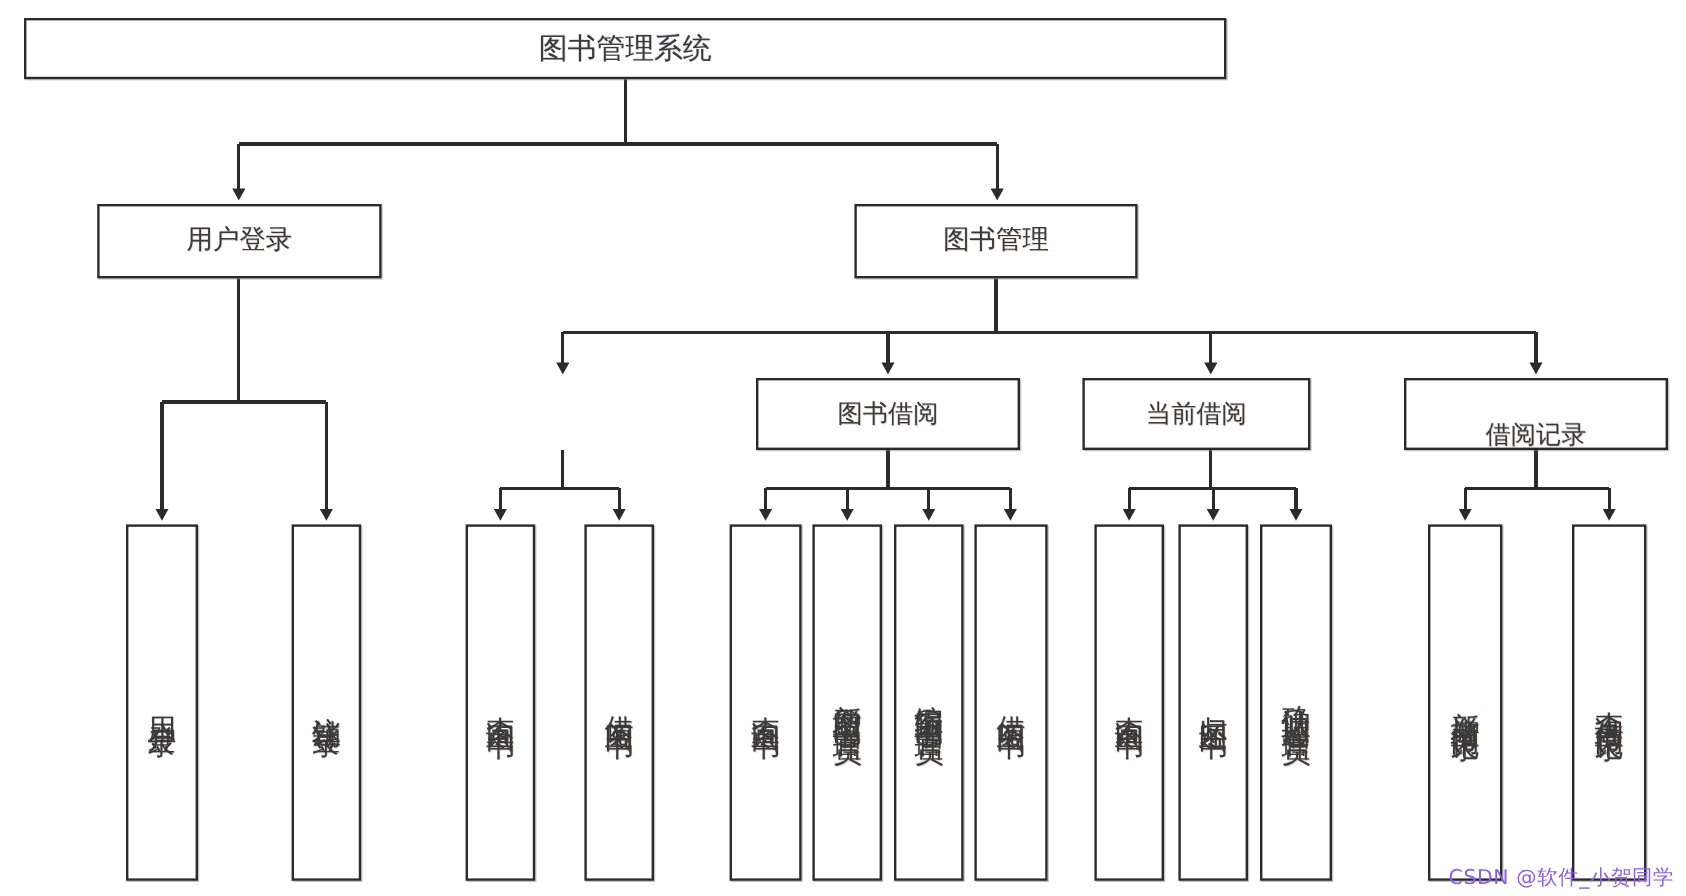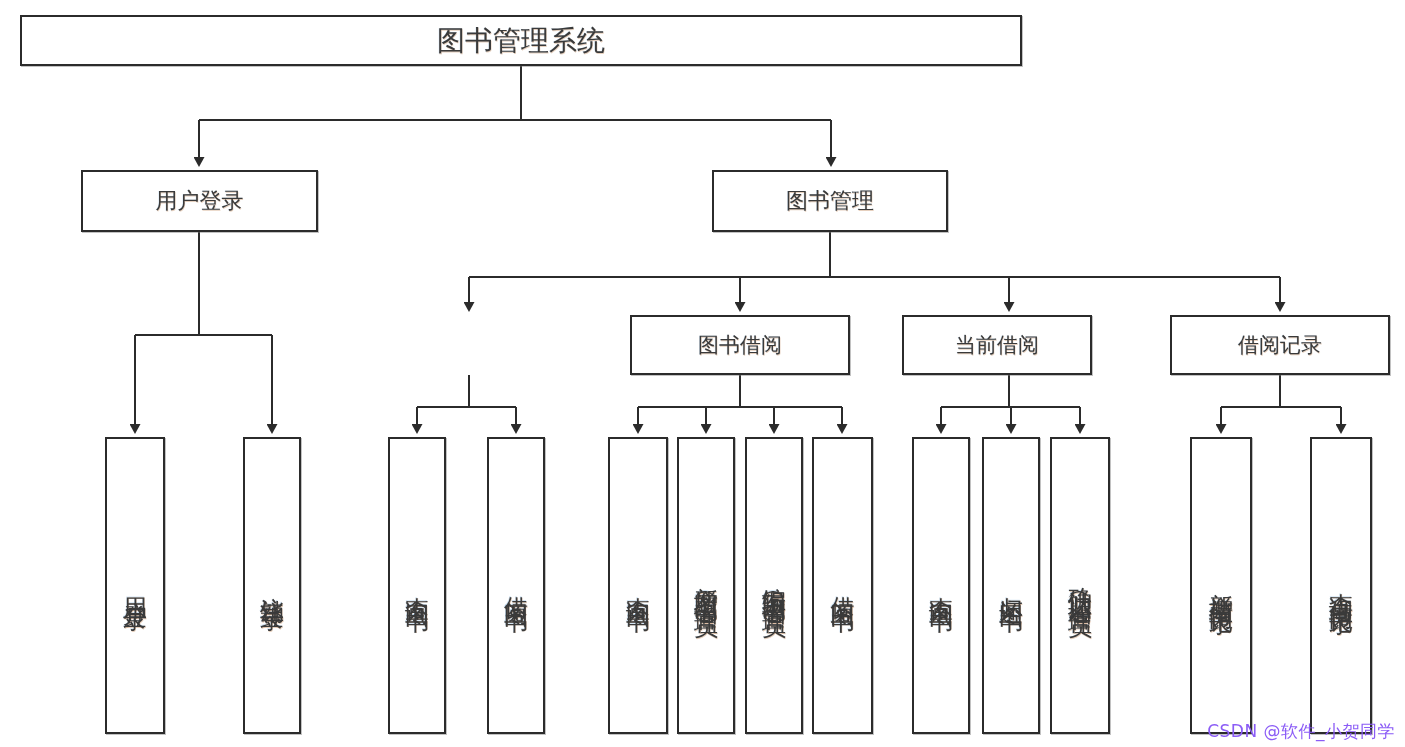--- a/index.html
+++ b/index.html
@@ -35,33 +35,33 @@
   }
   .node .label{
     color:#3a3a3a;
     line-height:1.05;
     text-align:center;
     white-space:nowrap;
     text-shadow:0.6px 0.6px 0 rgba(200,150,110,.45), -0.5px -0.5px 0 rgba(150,190,225,.40);
   }
   
   .node.root{ left:20px; top:15px; width:1002px; height:51px; }
-  .node.root .label{ font-size:28px; }
+  .node.root .label{ font-size:24px; }
   
   .node.lvl2{ top:170px; height:62px; }
   .node.lvl2 .label{ font-size:22px; }
   #n-user-login{ left:81px;  width:237px; }
   #n-book-mgmt{ left:712px; width:236px; }
   
   .node.lvl3{ top:315px; height:60px; }
   .node.lvl3 .label{ font-size:21px; }
   #n-new-book{   left:361px;  width:217px; }
   #n-borrow{     left:630px;  width:220px; }
   #n-current{    left:902px;  width:190px; }
-  #n-record{     left:1170px; width:220px; }
+  #n-record{     left:1170px; width:220px;align-items:flex-end; }
   
   .node.leaf{ top:437px; height:297px; }
   .node.leaf .label{
     writing-mode:vertical-rl;
     text-orientation:upright;
     font-size:24px;
     letter-spacing:4px;
     line-height:1;
     white-space:nowrap;
     max-height:285px;

